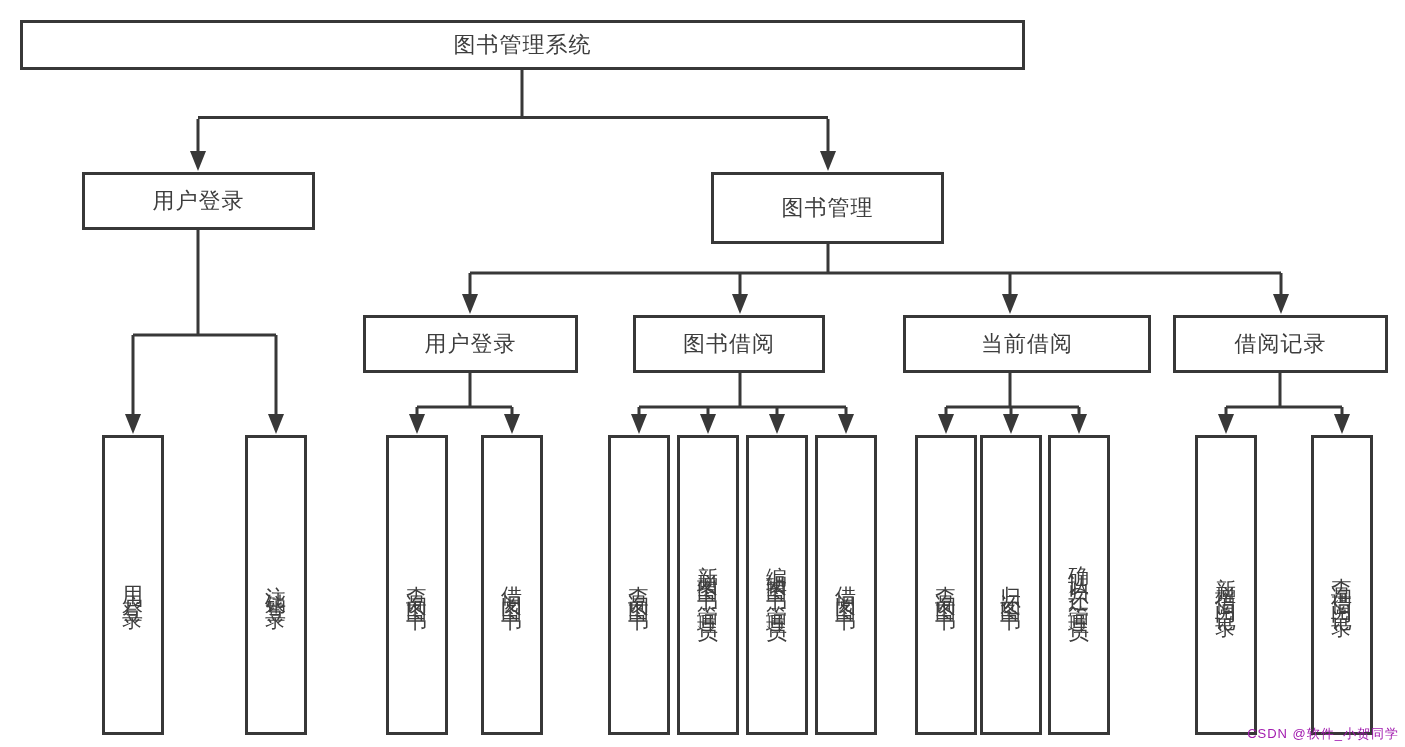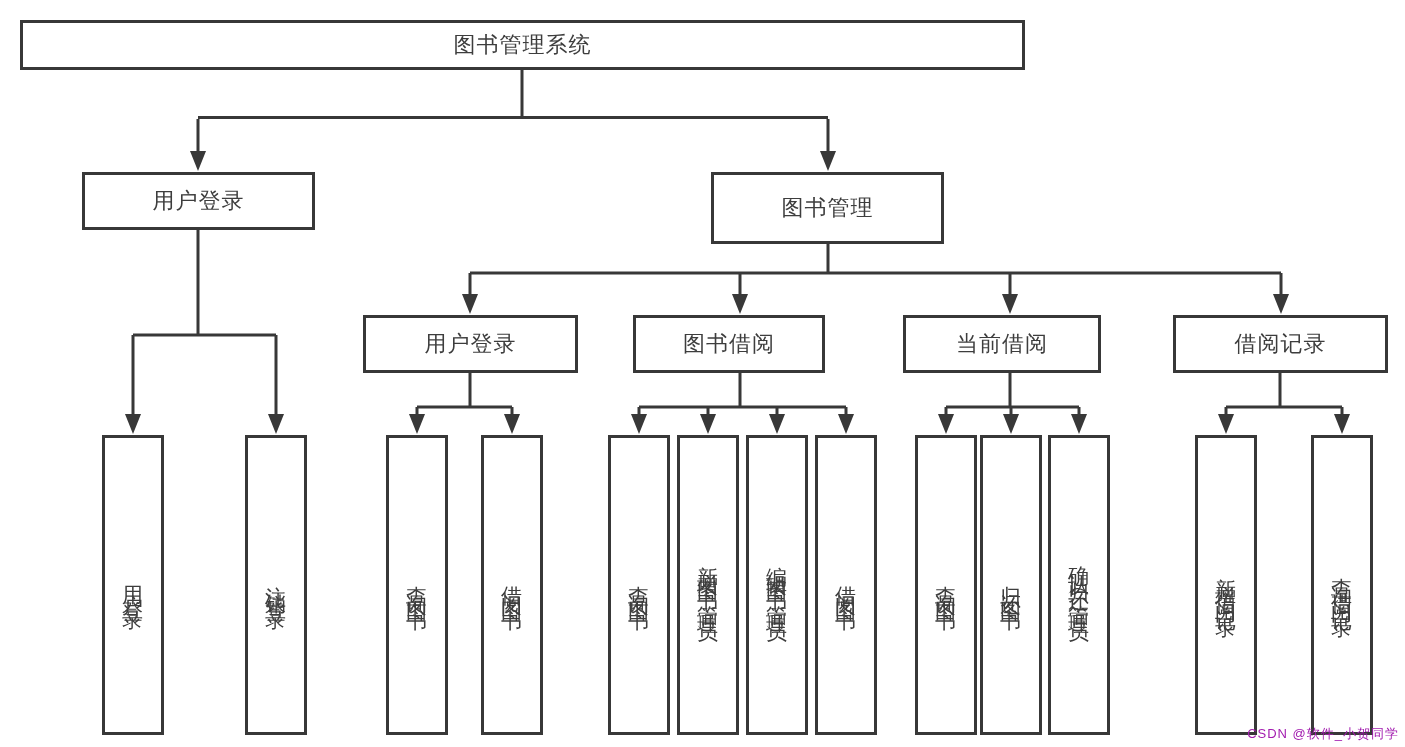--- a/index.html
+++ b/index.html
@@ -86,21 +86,21 @@
     </g>
   </svg>
 
   <div class="box h" style="left:20px;top:20px;width:1005px;height:50px">图书管理系统</div>
 
   <div class="box h" style="left:82px;top:172px;width:233px;height:58px">用户登录</div>
   <div class="box h" style="left:711px;top:172px;width:233px;height:72px">图书管理</div>
 
   <div class="box h" style="left:363px;top:315px;width:215px;height:58px">用户登录</div>
   <div class="box h" style="left:633px;top:315px;width:192px;height:58px">图书借阅</div>
-  <div class="box h" style="left:903px;top:315px;width:198px;height:58px">当前借阅</div>
+  <div class="box h" style="left:903px;top:315px;width:248px;height:58px">当前借阅</div>
   <div class="box h" style="left:1173px;top:315px;width:215px;height:58px">借阅记录</div>
 
   <div class="box v" style="left:102px;top:435px;width:62px;height:300px">用户登录</div>
   <div class="box v" style="left:245px;top:435px;width:62px;height:300px">注销登录</div>
 
   <div class="box v" style="left:386px;top:435px;width:62px;height:300px">查询图书</div>
   <div class="box v" style="left:481px;top:435px;width:62px;height:300px">借阅图书</div>
 
   <div class="box v" style="left:608px;top:435px;width:62px;height:300px">查询图书</div>
   <div class="box v" style="left:677px;top:435px;width:62px;height:300px">新增图书（管理员）</div>

